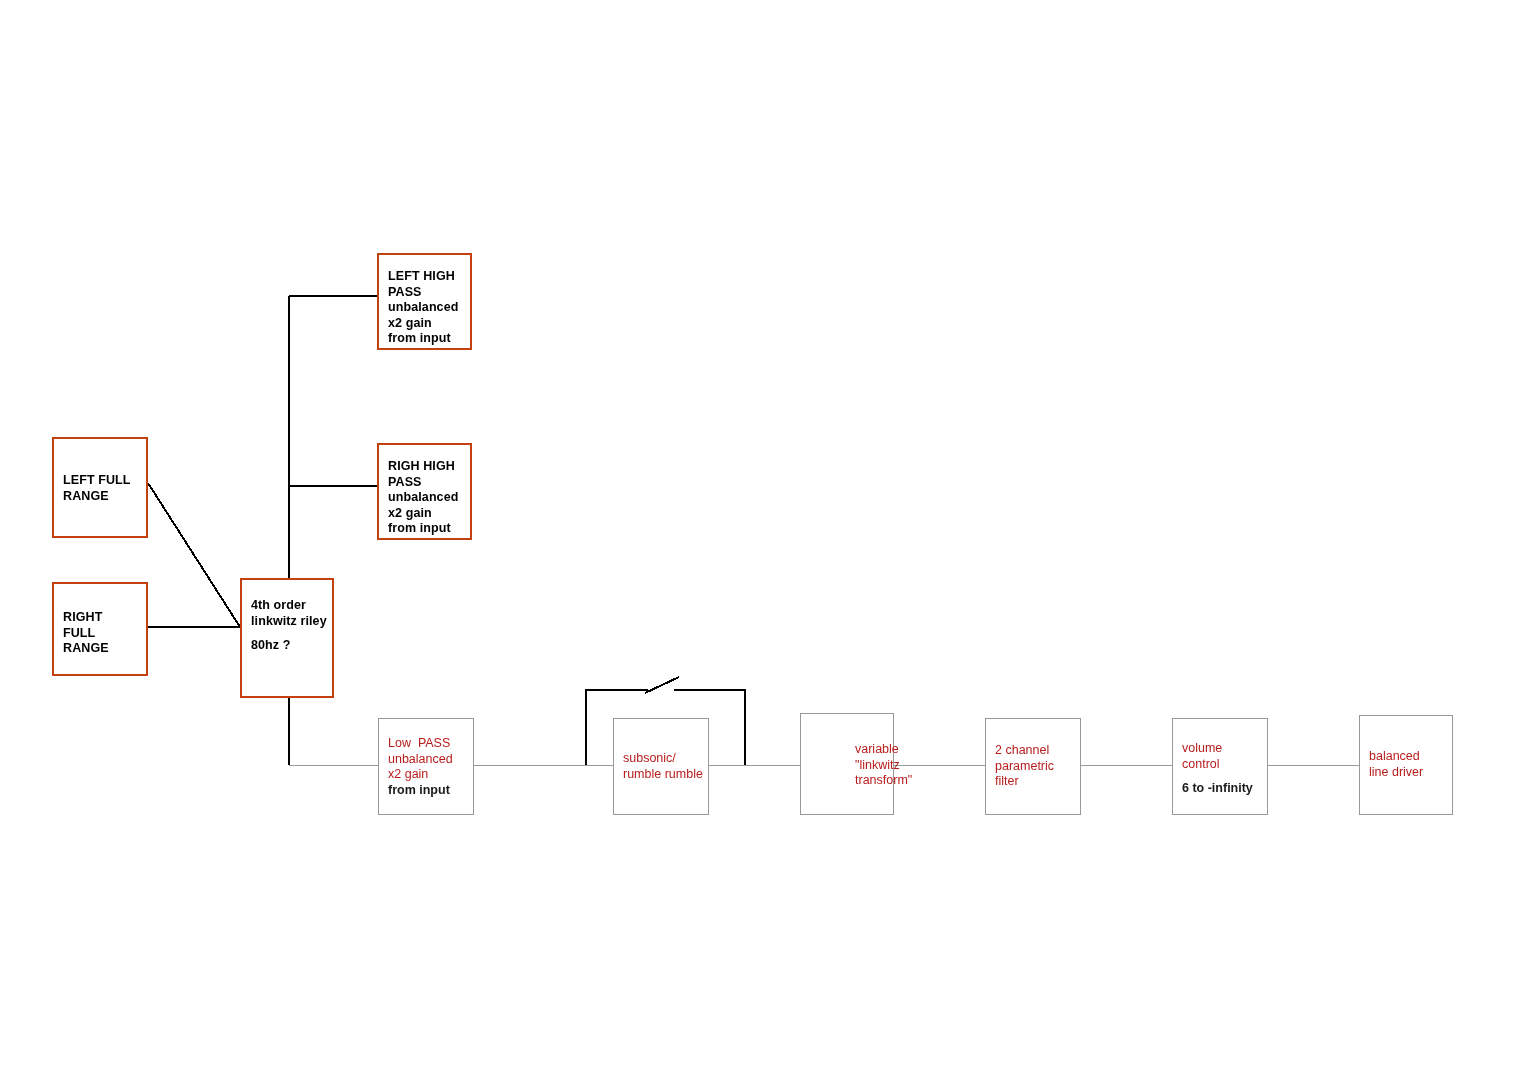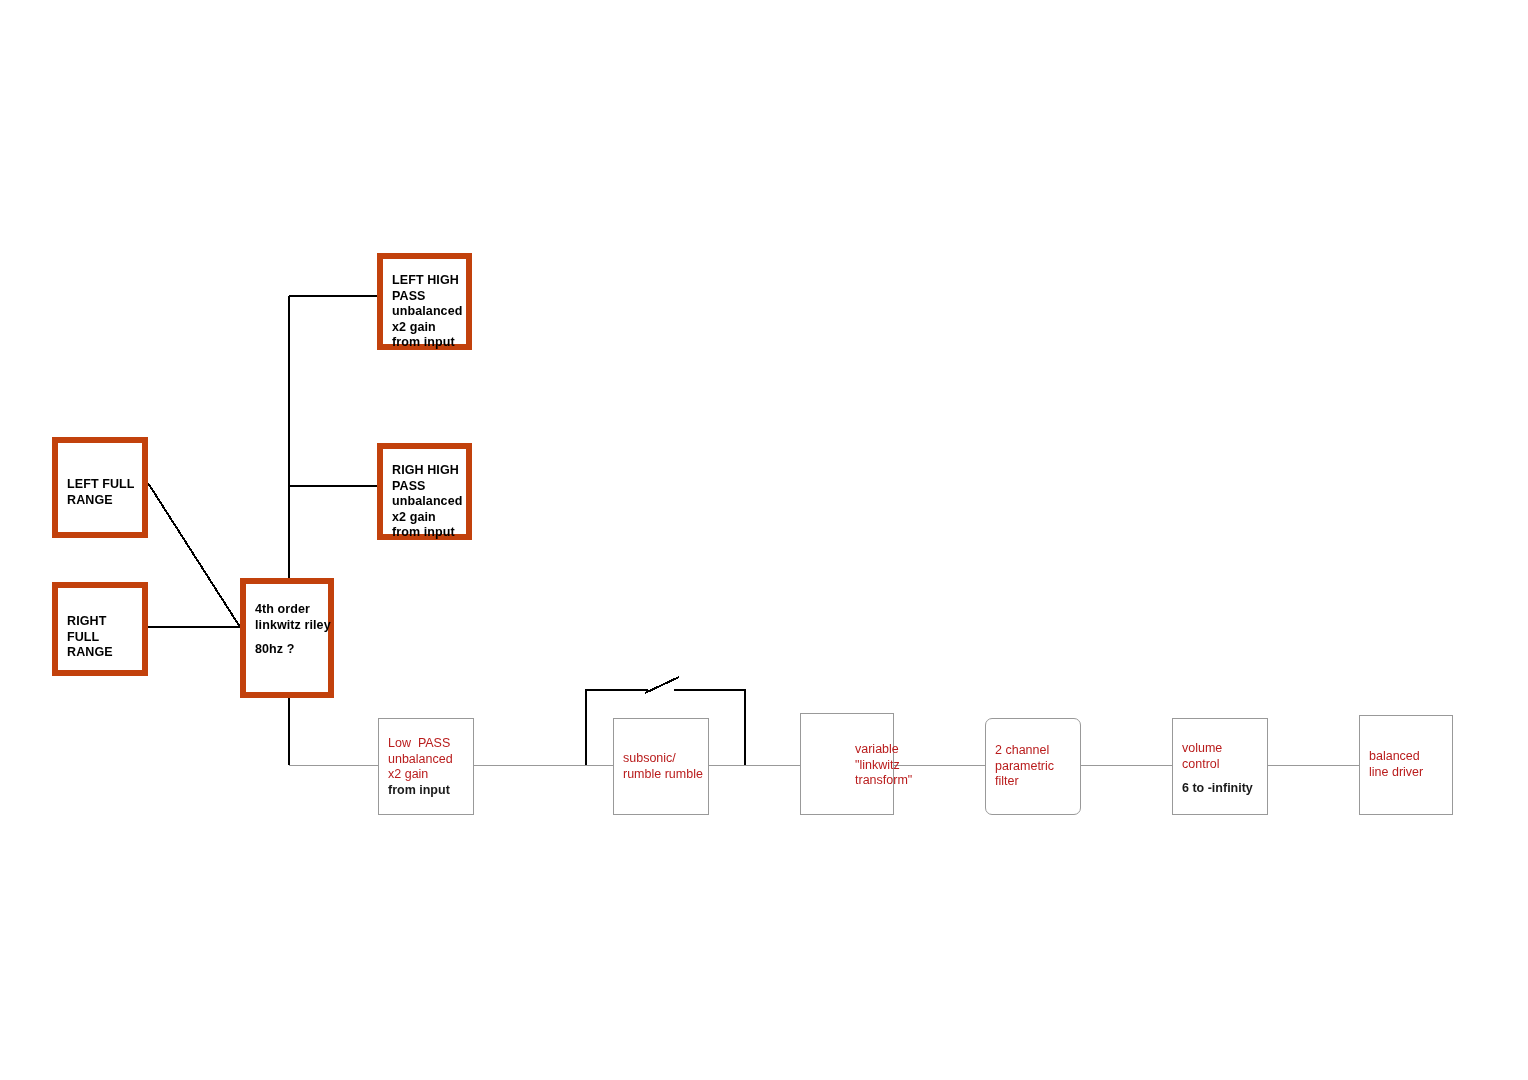--- a/index.html
+++ b/index.html
@@ -39,21 +39,21 @@
     right: 4px;
   }
   .node .ln {
     display: block;
     white-space: pre;
     line-height: 15.5px;
     font-size: 12.5px;
   }
   
   .dark {
-    border: 6px solid #c2410c;
+    border: 2px solid #c2410c;
   }
   .dark .ln {
     color: #000000;
     font-weight: bold;
     letter-spacing: 0.1px;
   }
   
   .light {
     border: 1px solid #999999;
   }
@@ -146,21 +146,21 @@
           <span class="ln">rumble rumble</span>
         </div>
       </div>
       <div class="node light" style="left: 800px; top: 713px; width: 94px; height: 102px;">
         <div class="lines" style="top: 28px; margin-left: 45px;">
           <span class="ln">variable</span>
           <span class="ln">"linkwitz</span>
           <span class="ln">transform"</span>
         </div>
       </div>
-      <div class="node light" style="left: 985px; top: 718px; width: 96px; height: 97px; border-radius: 7px;">
+      <div class="node light" style="left: 985px; top: 718px; width: 96px; height: 97px;">
         <div class="lines" style="top: 24px;">
           <span class="ln">2 channel</span>
           <span class="ln">parametric</span>
           <span class="ln">filter</span>
         </div>
       </div>
       <div class="node light" style="left: 1172px; top: 718px; width: 96px; height: 97px;">
         <div class="lines" style="top: 22px;">
           <span class="ln">volume</span>
           <span class="ln">control</span>

